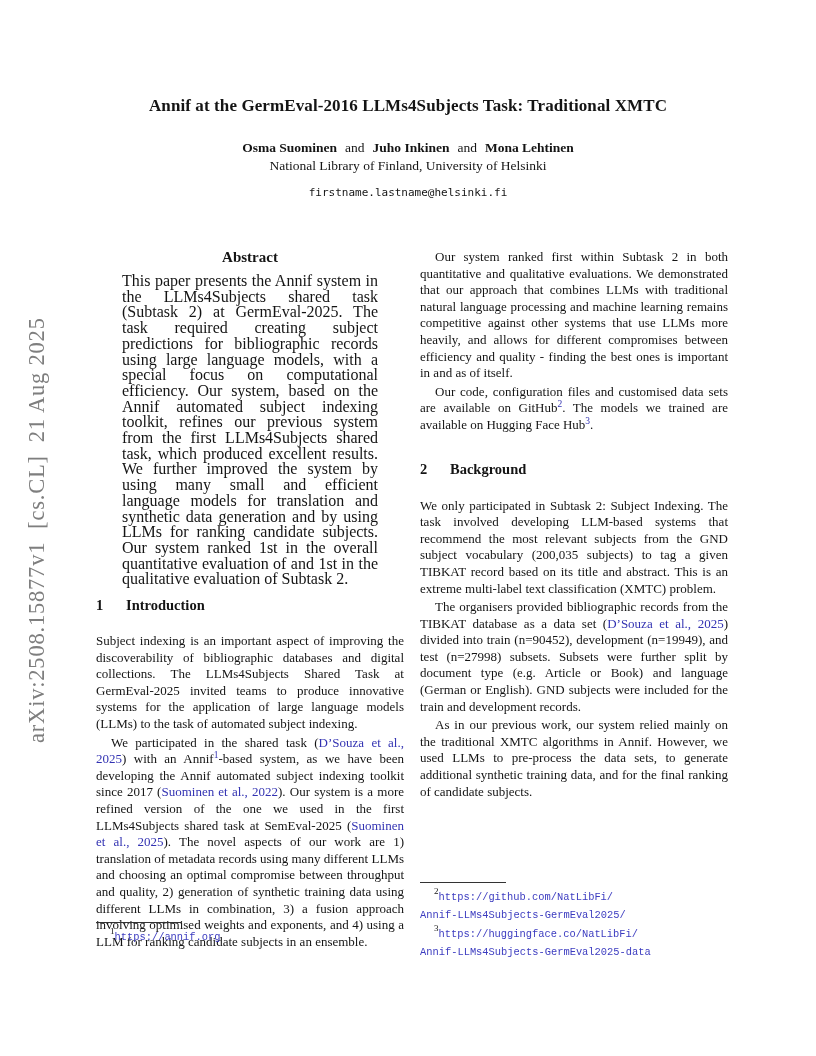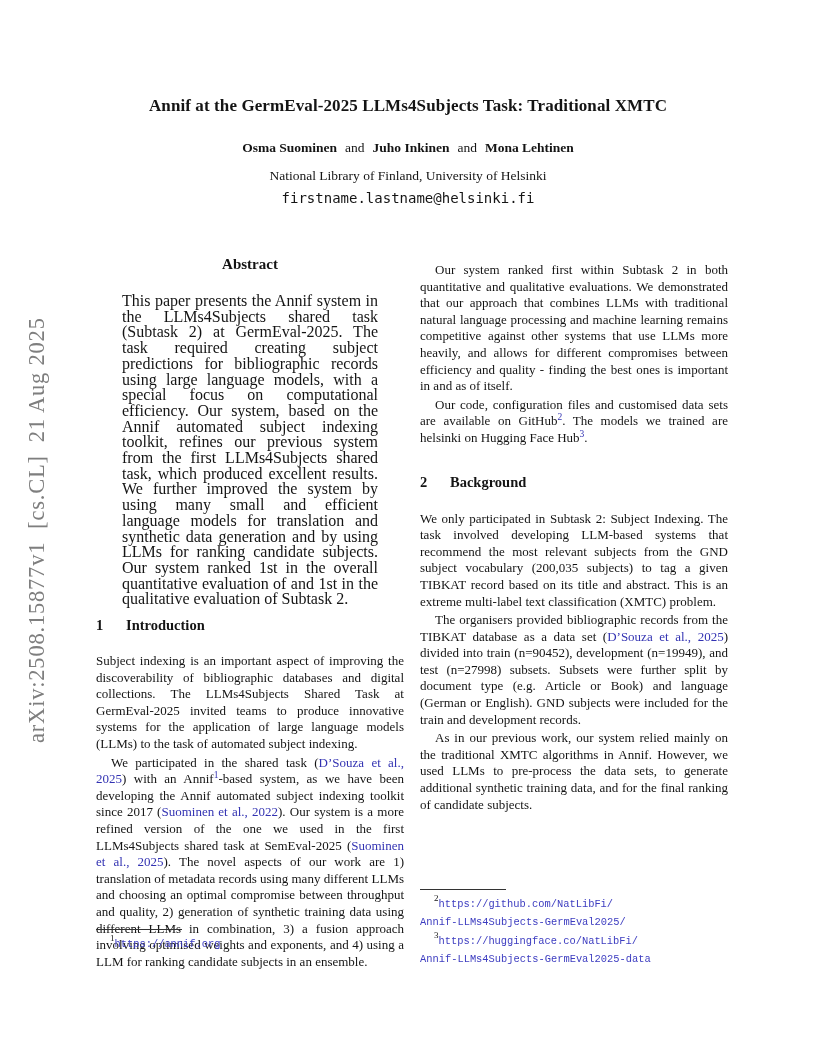--- a/index.html
+++ b/index.html
@@ -29,49 +29,49 @@
     text-align: center;
     line-height: 30px;
   }
 
   
   .header { text-align: center; padding-top: 93px; }
   .title { font-size: 17px; font-weight: bold; line-height: 25px; letter-spacing: 0.1px; }
   .authors { margin-top: 22px; font-size: 13.5px; }
   .author { font-weight: bold; }
   .and { font-weight: normal; margin: 0 8px; }
-  .affiliation { font-size: 13.5px; margin-top: 12px; }
-  .email { font-family: "DejaVu Sans Mono", monospace; font-size: 14px; margin-top: 6px; }
+  .affiliation { font-size: 13.5px; margin-top: 2px; }
+  .email { font-family: "DejaVu Sans Mono", monospace; font-size: 11px; margin-top: 12px; }
 
   
   .columns { display: flex; gap: 16px; margin: 50px 88px 0 96px; }
   .col { position: relative; width: 308px; height: 716px; }
 
-  .abstract-heading { font-size: 15px; font-weight: bold; text-align: center; margin-bottom: 20px; }
+  .abstract-heading { font-size: 15px; font-weight: bold; text-align: center; margin-bottom: 7px; }
   .abstract-text {
     font-size: 16px;
     line-height: 15.7px;
     text-align: justify;
     margin: 0 26px;
   }
 
   h2 { font-size: 14.5px; font-weight: bold; line-height: 18px; }
   .h-intro { margin: 9px 0 19px; }
   .h-bg { margin: 26px 0 20px; }
   .sec-num { display: inline-block; width: 30px; }
 
   .body-p {
     font-size: 13px;
     line-height: 16.6px;
     text-align: justify;
     margin: 0 0 2px 0;
   }
   .body-p sup { font-size: 9.5px; line-height: 0; }
   .indent { text-indent: 15px; }
-  .first-right { margin-top: 6px; }
+  .first-right { margin-top: 0; }
   .link { color: var(--link, #3232b2); }
 
   
   .footnotes { position: absolute; left: 0; right: 0; }
   .footnotes-left { bottom: 20px; }
   .footnotes-right { bottom: 5px; }
   .fn-rule { width: 86px; border-top: 1px solid #333; margin-bottom: 4px; }
   .footnote { text-indent: 14px; line-height: 15.2px; }
   .fn-marker { font-family: "Liberation Serif", serif; font-size: 9px; line-height: 0; color: var(--text, #141414); }
   .fn-url {
@@ -83,21 +83,21 @@
 </style>
 </head>
 <body>
 
 <div class="page">
 
   <div class="watermark">arXiv:2508.15877v1  [cs.CL]  21 Aug 2025</div>
 
   <div class="header">
     <div class="title">
-      <div>Annif at the GermEval-2025 LLMs4Subjects Task: Traditional XMTC</div>
+      <div>Annif at the GermEval-2016 LLMs4Subjects Task: Traditional XMTC</div>
     </div>
     <div class="authors"><span class="author">Osma Suominen</span><span class="and">and</span><span class="author">Juho Inkinen</span><span class="and">and</span><span class="author">Mona Lehtinen</span></div>
     <div class="affiliation">National Library of Finland, University of Helsinki</div>
     <div class="email">firstname.lastname@helsinki.fi</div>
   </div>
 
   <div class="columns">
 
     <div class="col">
       <div>
@@ -111,21 +111,21 @@
       <p class="body-p indent"><span>We participated in the shared task (</span><span class="link">D’Souza et al., 2025</span><span>) with an Annif</span><sup class="link">1</sup><span>-based system, as we have been developing the Annif automated subject indexing toolkit since 2017 (</span><span class="link">Suominen et al., 2022</span><span>). Our system is a more refined version of the one we used in the first LLMs4Subjects shared task at SemEval-2025 (</span><span class="link">Suominen et al., 2025</span><span>). The novel aspects of our work are 1) translation of metadata records using many different LLMs and choosing an optimal compromise between throughput and quality, 2) generation of synthetic training data using different LLMs in combination, 3) a fusion approach involving optimised weights and exponents, and 4) using a LLM for ranking candidate subjects in an ensemble.</span></p>
 
       <div class="footnotes footnotes-left">
         <div class="fn-rule"></div>
         <div class="footnote"><sup class="fn-marker">1</sup><span class="fn-url">https://annif.org</span></div>
       </div>
     </div>
 
     <div class="col">
       <p class="body-p indent first-right"><span>Our system ranked first within Subtask 2 in both quantitative and qualitative evaluations. We demonstrated that our approach that combines LLMs with traditional natural language processing and machine learning remains competitive against other systems that use LLMs more heavily, and allows for different compromises between efficiency and quality - finding the best ones is important in and as of itself.</span></p>
-      <p class="body-p indent"><span>Our code, configuration files and customised data sets are available on GitHub</span><sup class="link">2</sup><span>. The models we trained are helsinki on Hugging Face Hub</span><sup class="link">3</sup><span>.</span></p>
+      <p class="body-p indent"><span>Our code, configuration files and customised data sets are available on GitHub</span><sup class="link">2</sup><span>. The models we trained are available on Hugging Face Hub</span><sup class="link">3</sup><span>.</span></p>
 
       <h2 class="h-bg"><span class="sec-num">2</span><span>Background</span></h2>
 
       <p class="body-p"><span>We only participated in Subtask 2: Subject Indexing. The task involved developing LLM-based systems that recommend the most relevant subjects from the GND subject vocabulary (200,035 subjects) to tag a given TIBKAT record based on its title and abstract. This is an extreme multi-label text classification (XMTC) problem.</span></p>
       <p class="body-p indent"><span>The organisers provided bibliographic records from the TIBKAT database as a data set (</span><span class="link">D’Souza et al., 2025</span><span>) divided into train (n=90452), development (n=19949), and test (n=27998) subsets. Subsets were further split by document type (e.g. Article or Book) and language (German or English). GND subjects were included for the train and development records.</span></p>
       <p class="body-p indent"><span>As in our previous work, our system relied mainly on the traditional XMTC algorithms in Annif. However, we used LLMs to pre-process the data sets, to generate additional synthetic training data, and for the final ranking of candidate subjects.</span></p>
 
       <div class="footnotes footnotes-right">
         <div class="fn-rule"></div>
         <div class="footnote"><sup class="fn-marker">2</sup><span class="fn-url">https://github.com/NatLibFi/

